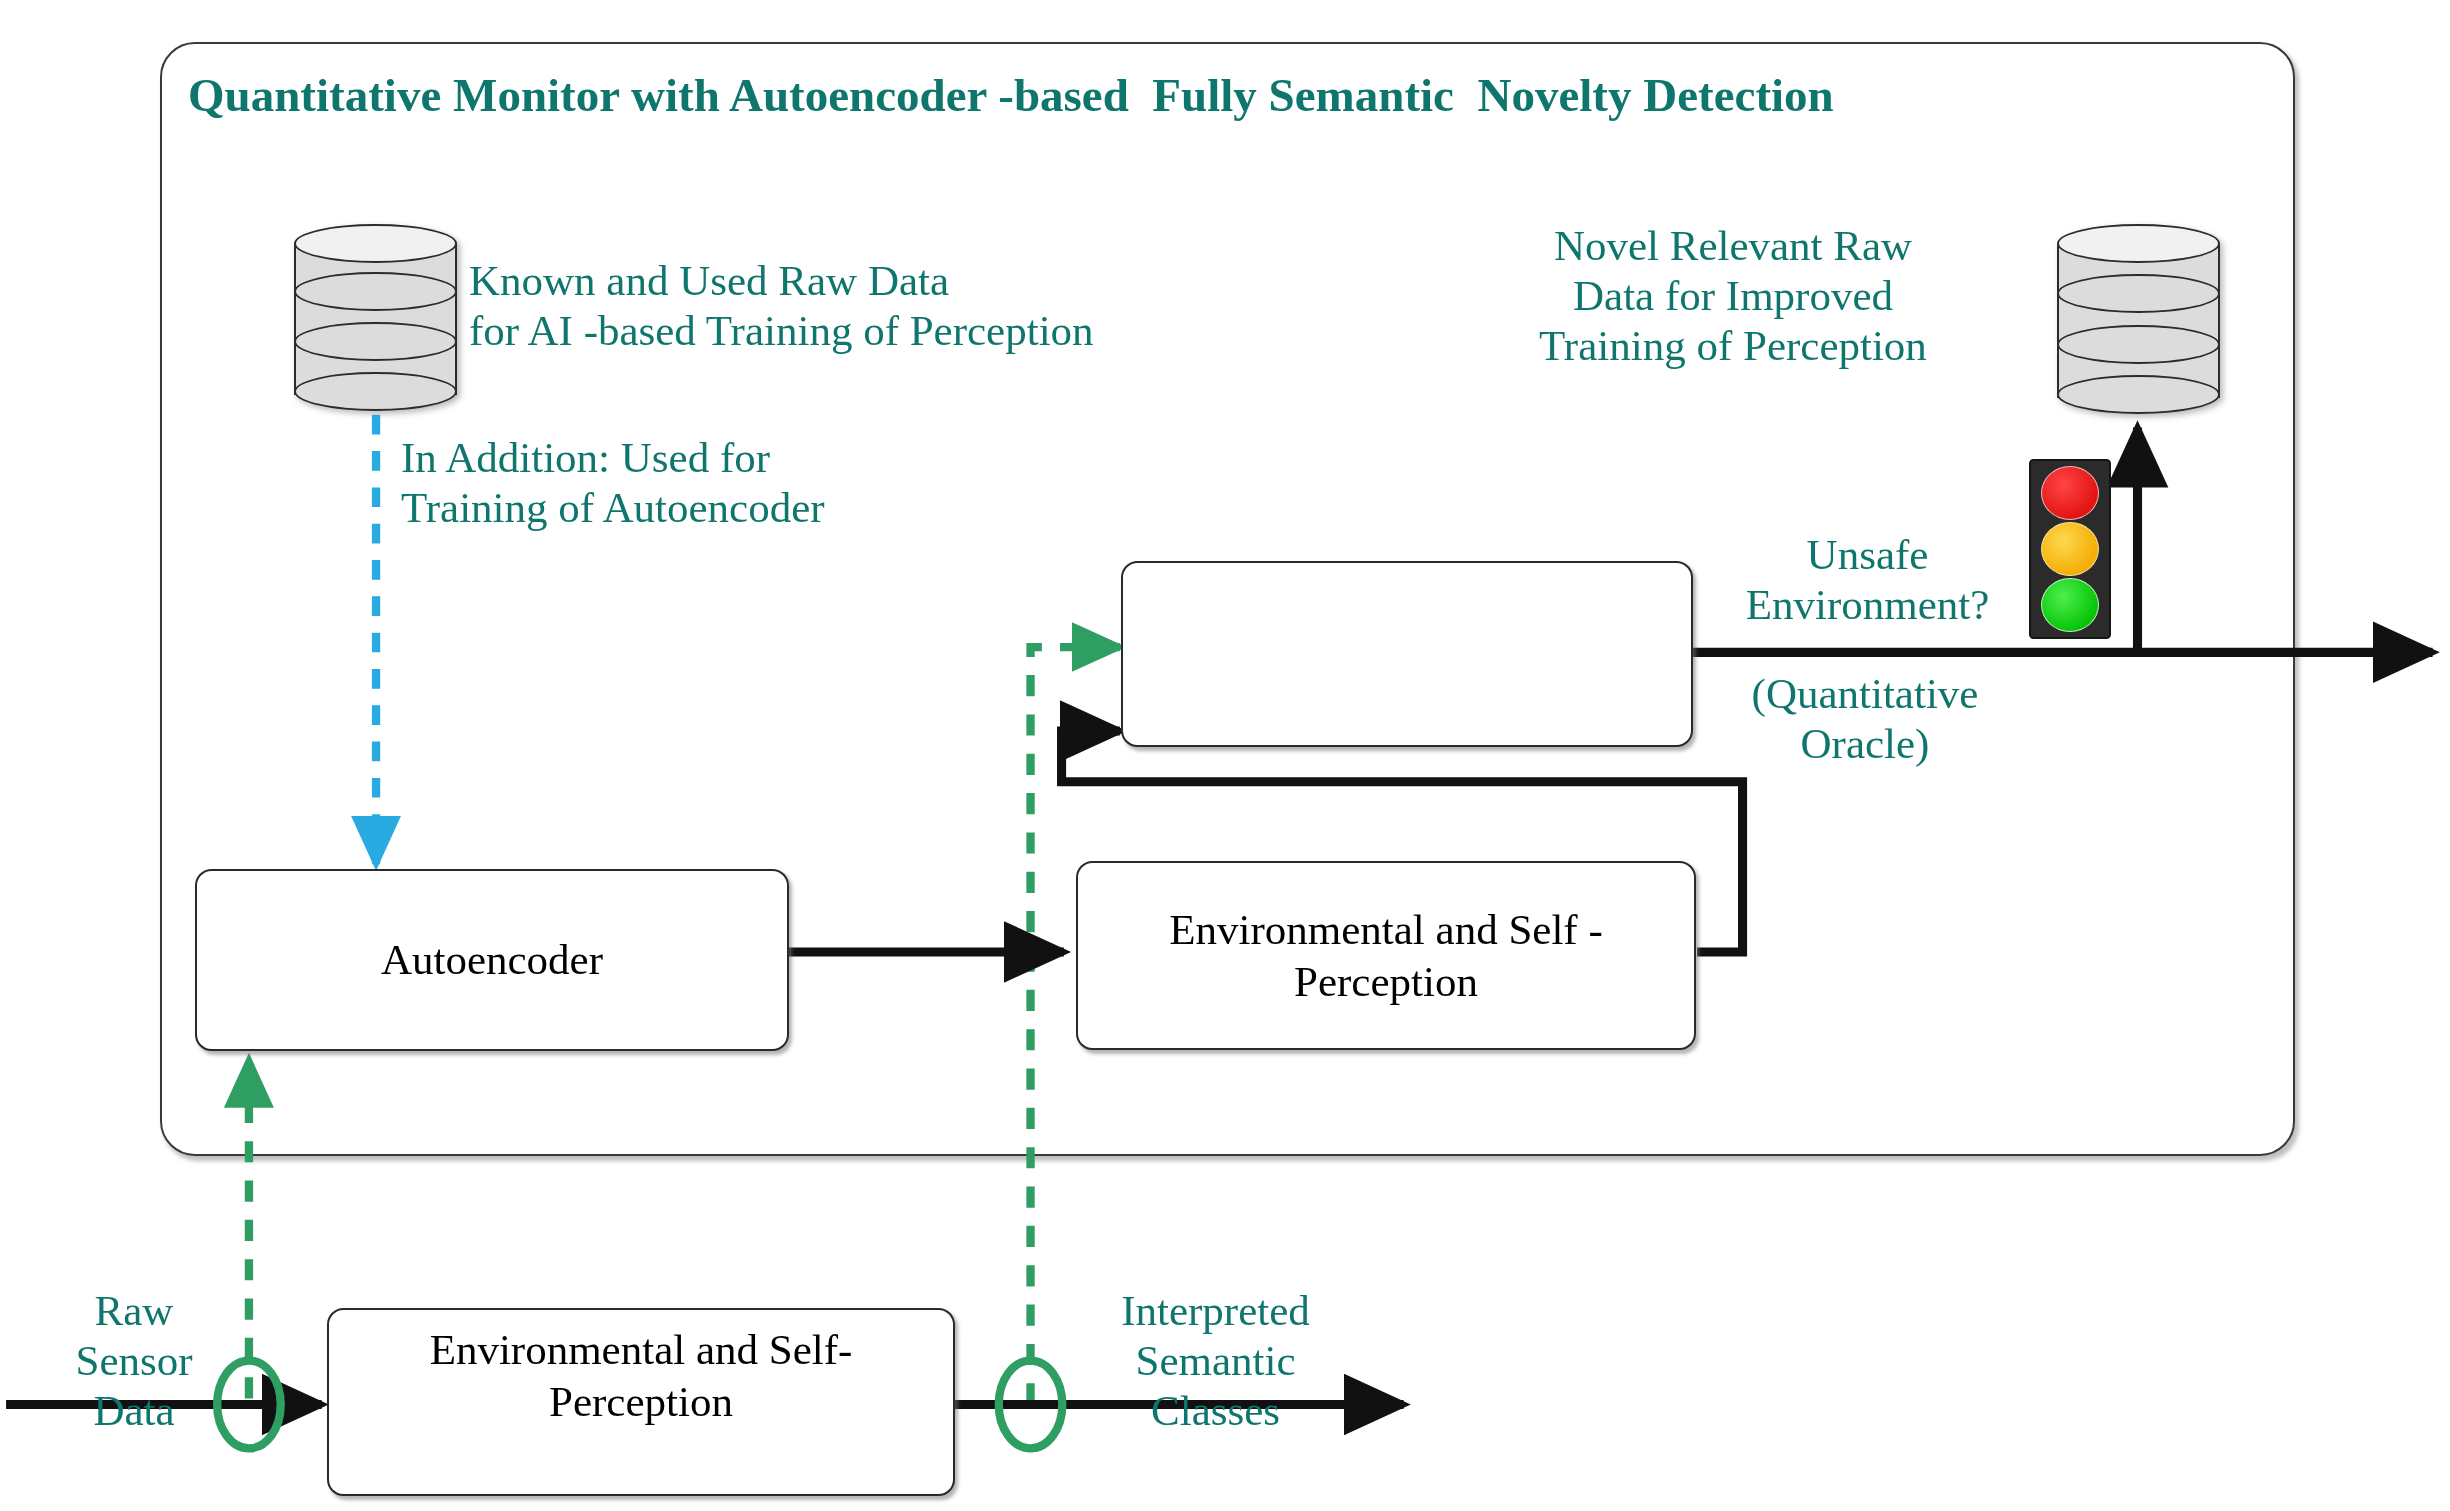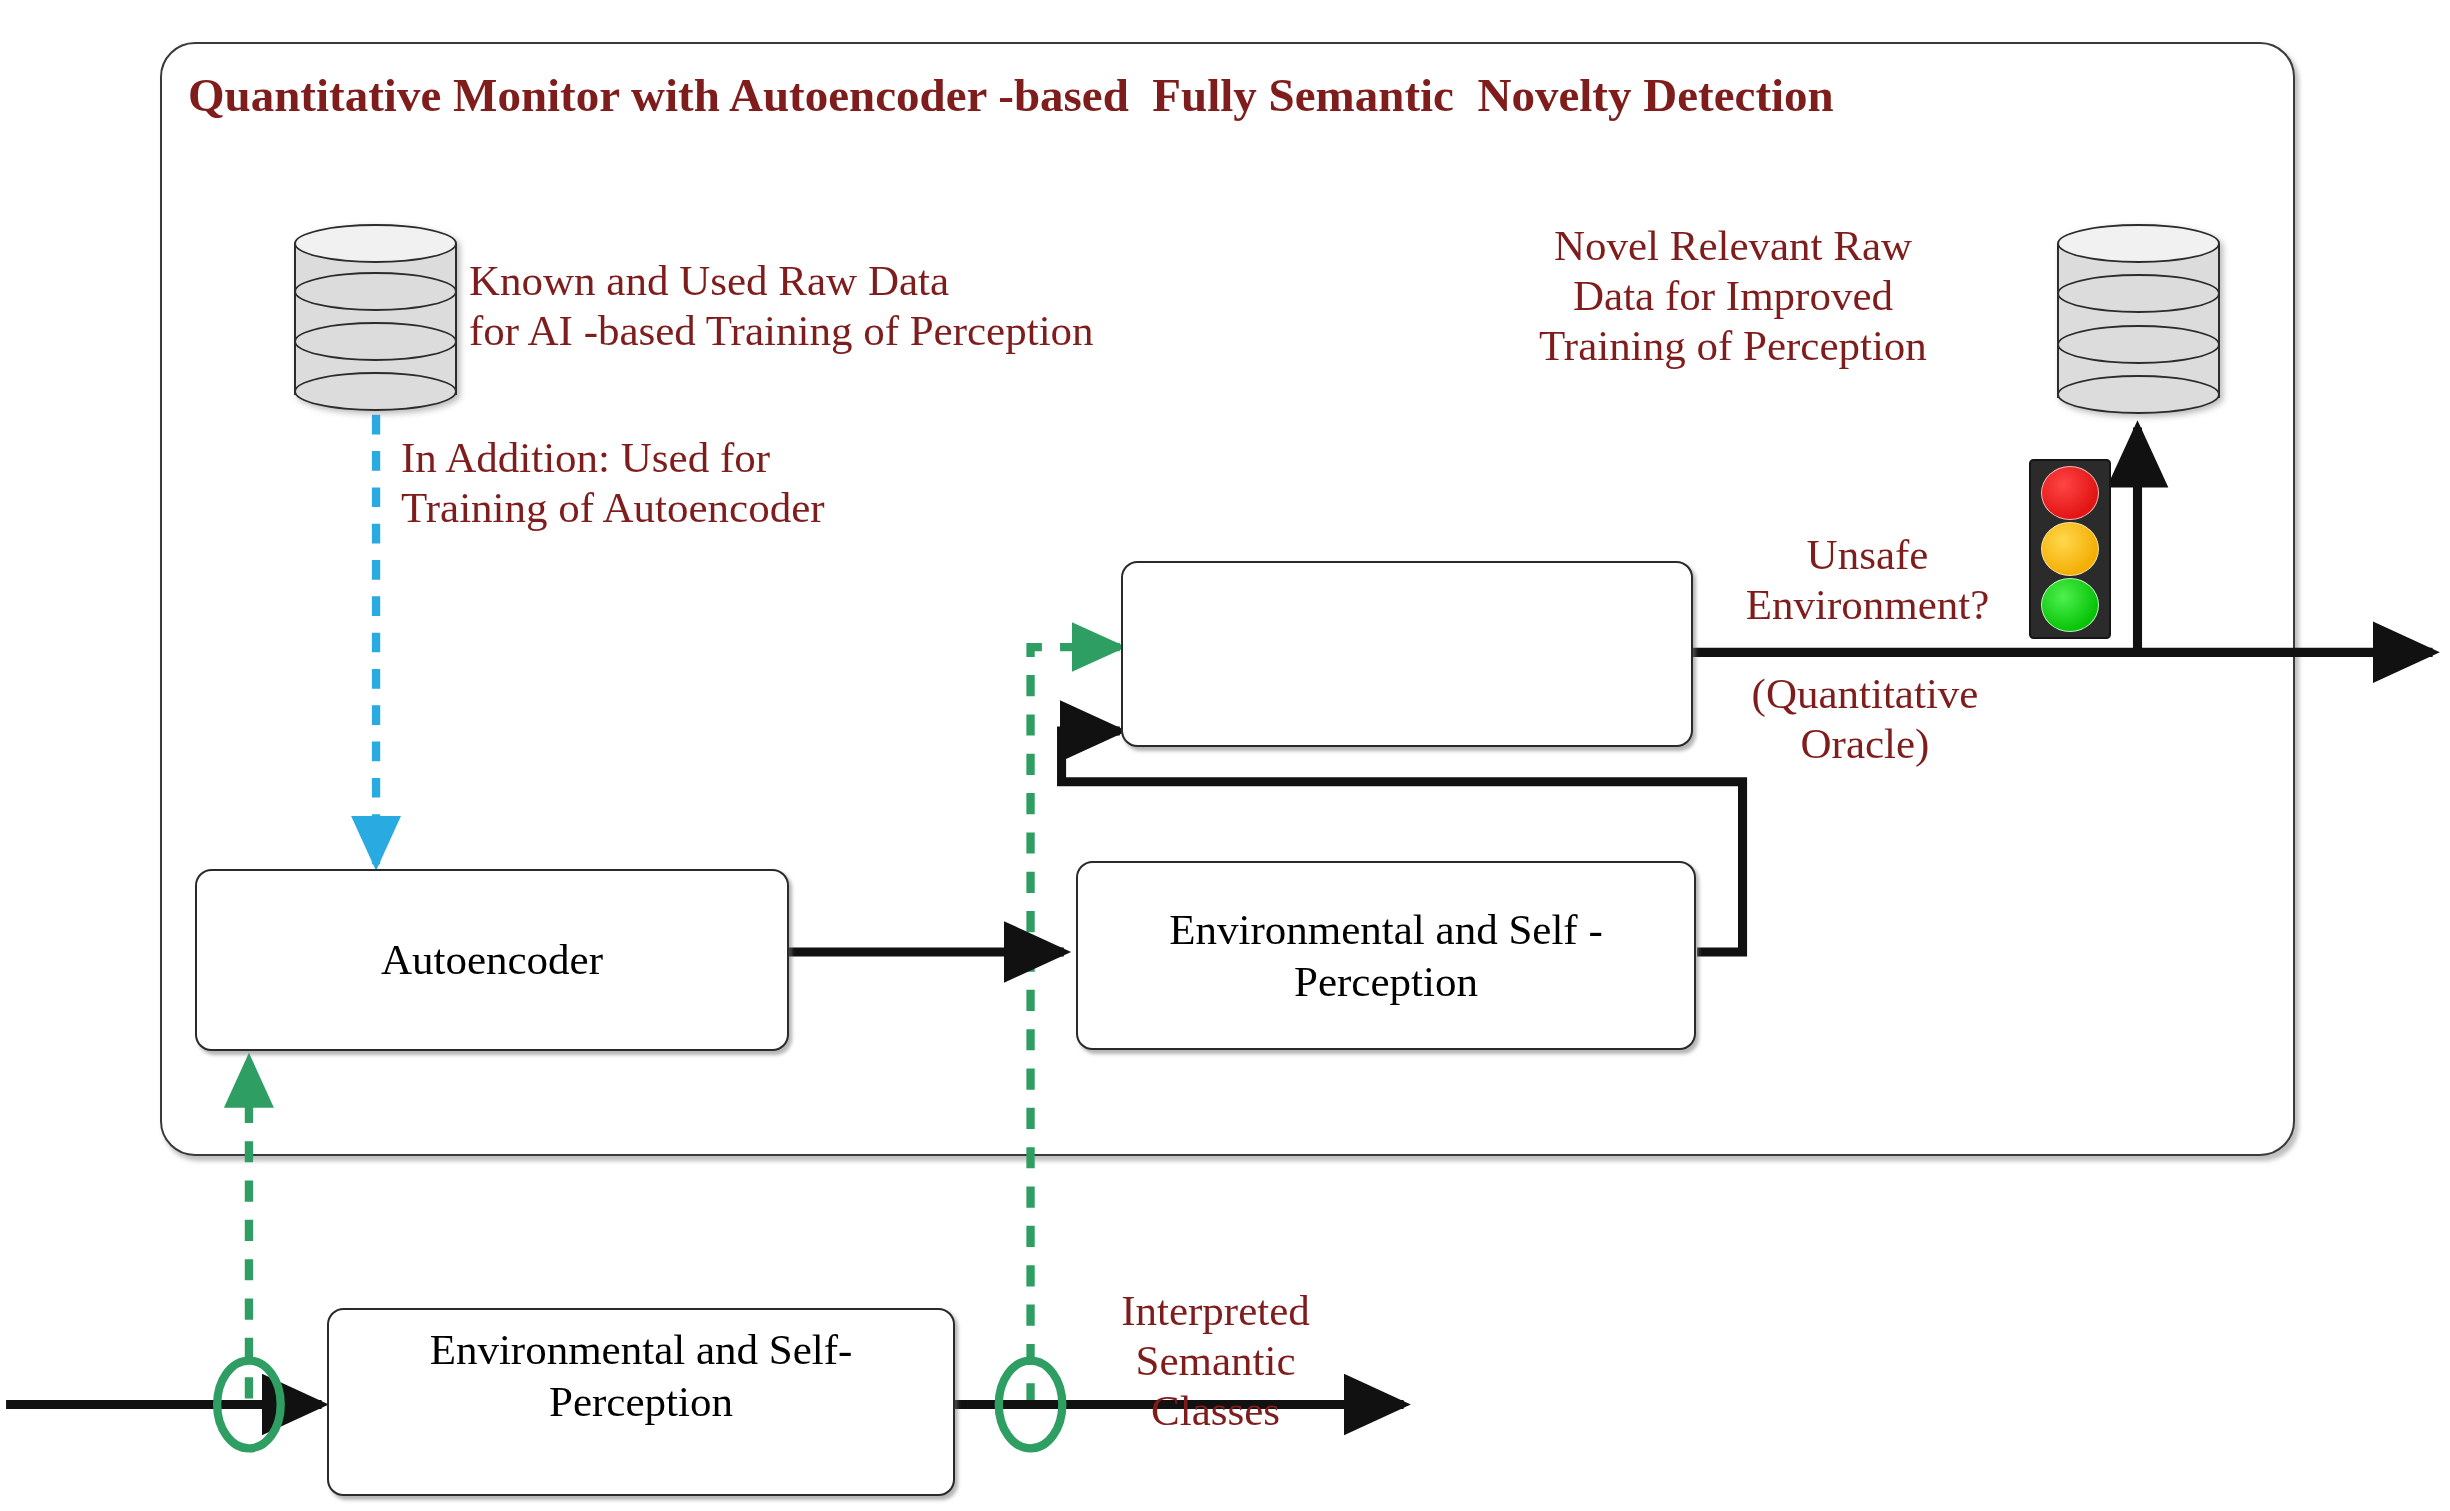--- a/index.html
+++ b/index.html
@@ -20,21 +20,21 @@
     position: absolute;
     left: 0; top: 0;
     width: 2450px;
     height: 1512px;
   }
   .txt {
     position: absolute;
     white-space: pre;
     line-height: 1.16;
     text-align: center;
-    color: #7f1d1d;
+    color: #0f766e;
   }
   .box-label {
     position: absolute;
     display: flex;
     align-items: center;
     justify-content: center;
     text-align: center;
     white-space: pre-line;
     line-height: 1.2;
     pointer-events: none;
@@ -198,20 +198,23 @@
 
   <div class="rbox" style="left:1121px; top:561px; width:572px; height:186px;"></div>
 
   <div class="rbox" style="left:195px; top:869px; width:594px; height:182px;"></div>
   <div class="box-label" style="left:195px; top:869px; width:594px; height:182px; font-size:43px;">Autoencoder</div>
 
   <div class="rbox" style="left:1076px; top:861px; width:620px; height:189px;"></div>
   <div class="box-label" style="left:1076px; top:861px; width:620px; height:189px; font-size:43px;">Environmental and Self -
 Perception</div>
 
+  <div class="txt" style="left:45px; top:1286px; width:178px; font-size:43px; text-align:center;">Raw
+Sensor
+Data</div>
 
   <div class="rbox" style="left:327px; top:1308px; width:628px; height:188px;"></div>
   <div class="box-label" style="left:327px; top:1308px; width:628px; height:136px; font-size:43px;">Environmental and Self-
 Perception</div>
 
   <div class="txt" style="left:1064px; top:1286px; width:303px; font-size:43px; text-align:center;">Interpreted
 Semantic
 Classes</div>
 
 </div>

